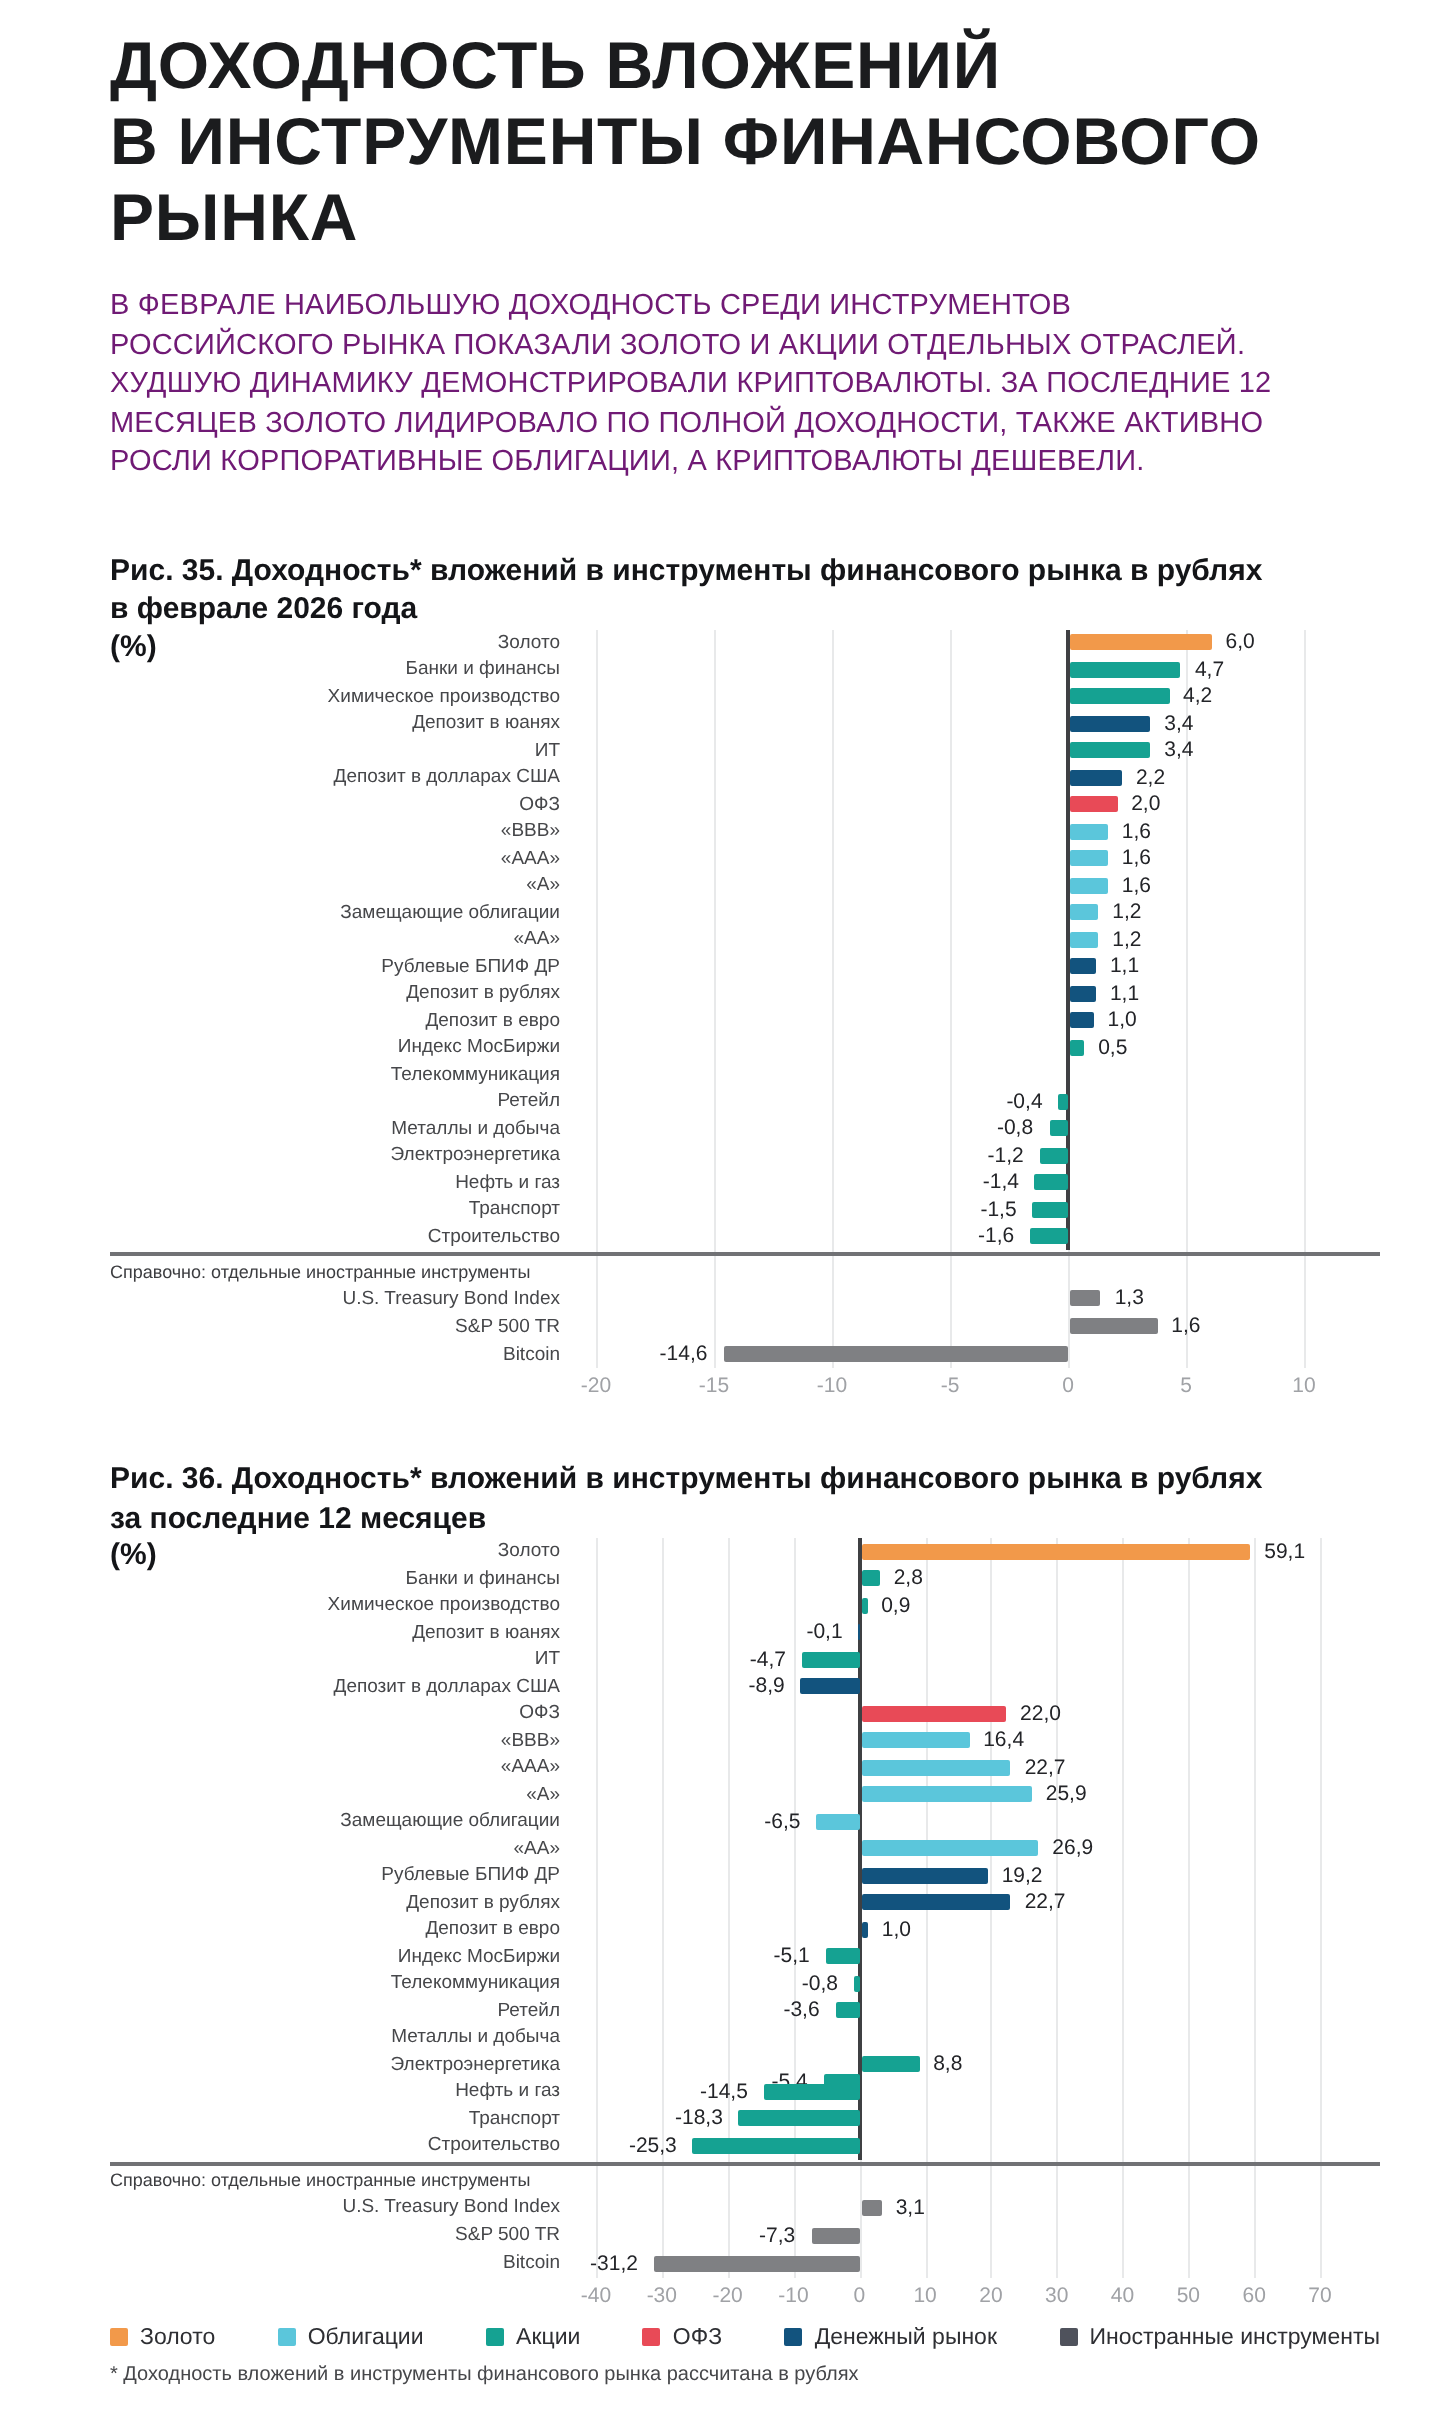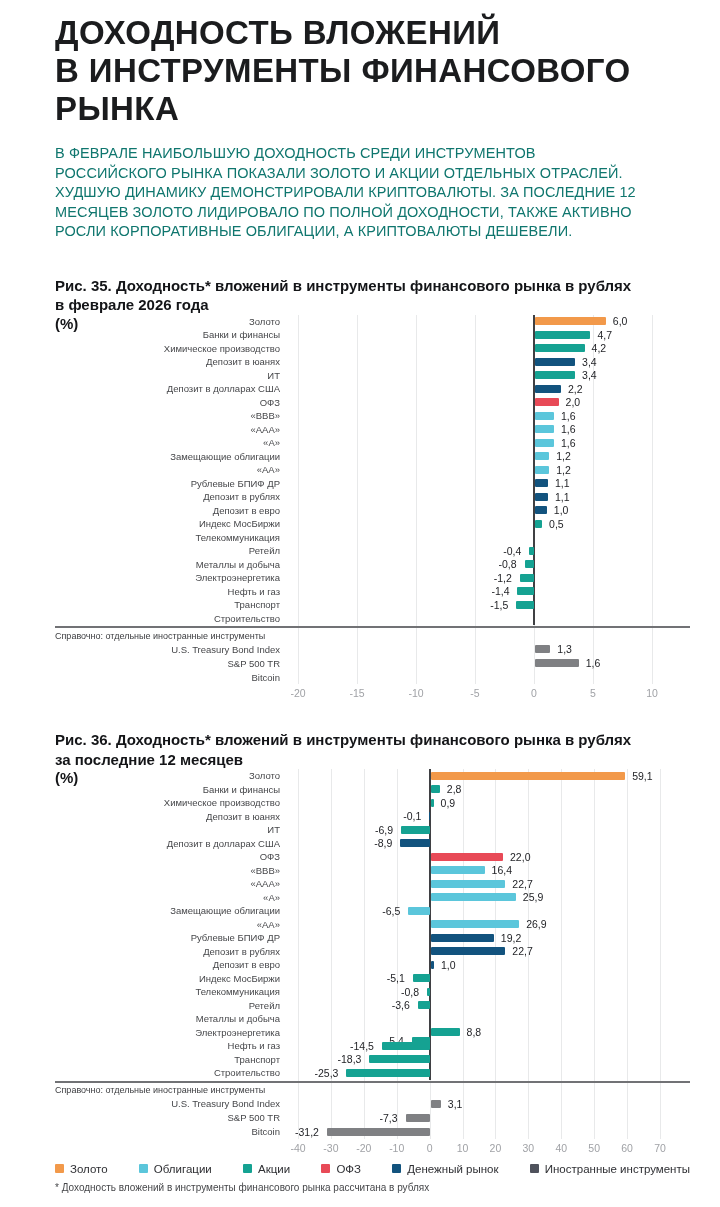--- a/index.html
+++ b/index.html
@@ -1,21 +1,21 @@
 <!DOCTYPE html>
 <html><head>
 <meta charset="utf-8">
 <style>
   html,body{margin:0;padding:0;background:#ffffff;}
   body{font-family:"Liberation Sans","DejaVu Sans",sans-serif;}
   .page{width:720px;height:1207px;overflow:hidden;box-sizing:border-box;
         padding:14px 30px 0 55px;background:#ffffff;position:relative;}
   .title{font-size:33px;line-height:38px;font-weight:700;letter-spacing:.4px;
          color:#1b1c1e;margin:0 0 16px 0;}
-  .intro{font-size:14.5px;line-height:19.5px;color:#0f766e;width:582px;
+  .intro{font-size:14.5px;line-height:19.5px;color:#701a75;width:582px;
          letter-spacing:.1px;margin:0 0 34px 0;}
   .figure{position:relative;}
   .figure+.figure{margin-top:30px;}
   .cap{font-size:15px;line-height:19.5px;font-weight:700;color:#141518;margin:0;}
   .chartwrap{position:relative;}
   .pct{position:absolute;left:0;top:0;font-size:15px;font-weight:700;color:#141518;z-index:2;}
   .gridlayer{position:absolute;top:0;z-index:0;}
   .gridline{position:absolute;top:0;bottom:0;width:1px;background:#e8e9ea;}
   .zeroline{position:absolute;top:0;width:2px;background:#3f4043;}
   .rows{position:relative;z-index:1;}
@@ -207,20 +207,24 @@
           </div>
           <div class="crow" style="height: 13.5px;">
             <div class="clabel" style="width: 235px;">Транспорт</div>
             <div class="strip" style="width: 390px;">
               <div class="bar" style="width: 17.7px; left: 226.3px; background: rgb(21, 162, 146);"></div>
               <span class="vlabel" style="right: 171.7px;">-1,5</span>
             </div>
           </div>
           <div class="crow" style="height: 13.5px;">
             <div class="clabel" style="width: 235px;">Строительство</div>
+            <div class="strip" style="width: 390px;">
+              <div class="bar" style="width: 18.88px; left: 225.12px; background: rgb(21, 162, 146);"></div>
+              <span class="vlabel" style="right: 172.88px;">-1,6</span>
+            </div>
           </div>
         </div>
         <div class="sepline"></div>
         <div class="refnote" style="height: 13px;">Справочно: отдельные иностранные инструменты</div>
         <div class="rows">
           <div class="crow" style="height: 14px;">
             <div class="clabel" style="width: 235px;">U.S. Treasury Bond Index</div>
             <div class="strip" style="width: 390px;">
               <div class="bar" style="width: 15.34px; left: 245px; background: rgb(127, 128, 131);"></div>
               <span class="vlabel" style="left: 267.34px;">1,3</span>
@@ -228,20 +232,24 @@
           </div>
           <div class="crow" style="height: 14px;">
             <div class="clabel" style="width: 235px;">S&amp;P 500 TR</div>
             <div class="strip" style="width: 390px;">
               <div class="bar" style="width: 43.66px; left: 245px; background: rgb(127, 128, 131);"></div>
               <span class="vlabel" style="left: 295.66px;">1,6</span>
             </div>
           </div>
           <div class="crow" style="height: 14px;">
             <div class="clabel" style="width: 235px;">Bitcoin</div>
+            <div class="strip" style="width: 390px;">
+              <div class="bar" style="width: 172.28px; left: 71.72px; background: rgb(127, 128, 131);"></div>
+              <span class="vlabel" style="right: 326.28px;">-14,6</span>
+            </div>
           </div>
         </div>
         <div class="axisrow" style="margin-left: 235px; width: 390px;">
           <span class="tick" style="left: 8px;">-20</span>
           <span class="tick" style="left: 67px;">-15</span>
           <span class="tick" style="left: 126px;">-10</span>
           <span class="tick" style="left: 185px;">-5</span>
           <span class="tick" style="left: 244px;">0</span>
           <span class="tick" style="left: 303px;">5</span>
           <span class="tick" style="left: 362px;">10</span>
@@ -295,21 +303,21 @@
             <div class="clabel" style="width: 235px;">Депозит в юанях</div>
             <div class="strip" style="width: 390px;">
               <div class="bar" style="width: 0.329091px; left: 139.307px; background: rgb(18, 83, 126);"></div>
               <span class="vlabel" style="right: 258.693px;">-0,1</span>
             </div>
           </div>
           <div class="crow" style="height: 13.5px;">
             <div class="clabel" style="width: 235px;">ИТ</div>
             <div class="strip" style="width: 390px;">
               <div class="bar" style="width: 28.6309px; left: 111.005px; background: rgb(21, 162, 146);"></div>
-              <span class="vlabel" style="right: 286.995px;">-6,9</span>
+              <span class="vlabel" style="right: 286.995px;">-4,7</span>
             </div>
           </div>
           <div class="crow" style="height: 13.5px;">
             <div class="clabel" style="width: 235px;">Депозит в долларах США</div>
             <div class="strip" style="width: 390px;">
               <div class="bar" style="width: 29.2891px; left: 110.347px; background: rgb(18, 83, 126);"></div>
               <span class="vlabel" style="right: 287.653px;">-8,9</span>
             </div>
           </div>
           <div class="crow" style="height: 13.5px;">

